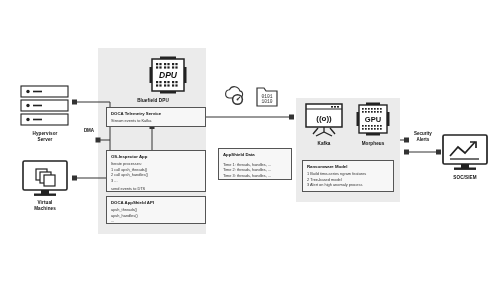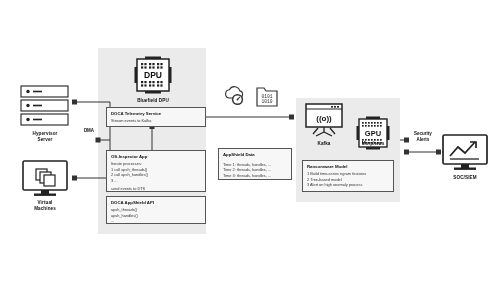--- a/index.html
+++ b/index.html
@@ -90,21 +90,21 @@
         <rect x="18" y="12" width="11" height="11"></rect>
         <rect x="22" y="15" width="11" height="11"></rect>
       </g>
     </svg>
   </div>
   <div class="caption" style="left:8px;top:200px;width:74px;white-space:pre-line;">Virtual
 Machines</div>
 
   <div class="lbl" style="left:74px;top:128px;width:30px;">DMA</div>
 
-  <div class="node" style="left:133px;top:55px;width:40px;height:40px;">
+  <div class="node" style="left:148px;top:55px;width:40px;height:40px;font-style:italic;">
     <svg style="left:0;top:0;width:40px;height:40px;">
       <rect x="4" y="4" width="32" height="32" fill="#fff" stroke="#222" stroke-width="1.5"></rect>
       <g fill="#222">
         <rect x="1.5" y="12" width="2.5" height="16"></rect>
         <rect x="36" y="12" width="2.5" height="16"></rect>
         <rect x="12" y="1.5" width="16" height="2.5"></rect>
         <rect x="12" y="36" width="16" height="2.5"></rect>
       </g>
       <g fill="#222">
         <rect x="8" y="8" width="2.2" height="2.2"></rect>
@@ -199,21 +199,21 @@
         <path d="M19,24 L19,29"></path>
         <path d="M19,29 L11,33"></path>
         <path d="M19,29 L27,33"></path>
         <path d="M13,25 L8,31"></path>
         <path d="M25,25 L30,31"></path>
       </g>
     </svg>
   </div>
   <div class="caption" style="left:299px;top:141px;width:50px;">Kafka</div>
 
-  <div class="node" style="left:355px;top:115px;width:36px;height:36px;">
+  <div class="node" style="left:355px;top:101px;width:36px;height:36px;">
     <svg style="left:0;top:0;width:36px;height:36px;">
       <rect x="4" y="4" width="28" height="28" fill="#fff" stroke="#222" stroke-width="1.4"></rect>
       <g fill="#222">
         <rect x="1.5" y="11" width="2.5" height="14"></rect>
         <rect x="32" y="11" width="2.5" height="14"></rect>
         <rect x="11" y="1.5" width="14" height="2.5"></rect>
         <rect x="11" y="32" width="14" height="2.5"></rect>
       </g>
       <g fill="#222">
         <rect x="7" y="7" width="1.7" height="1.7"></rect>

